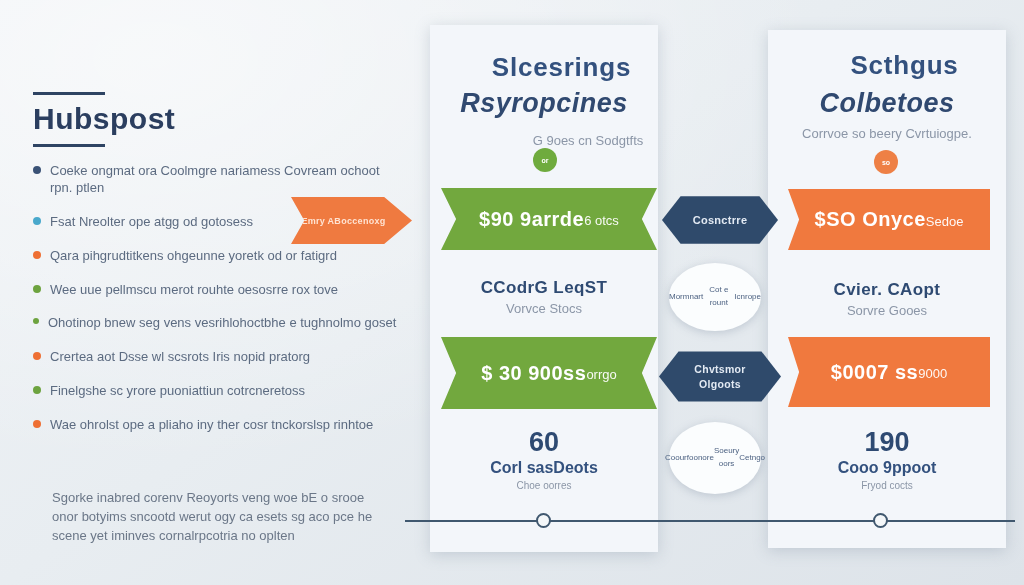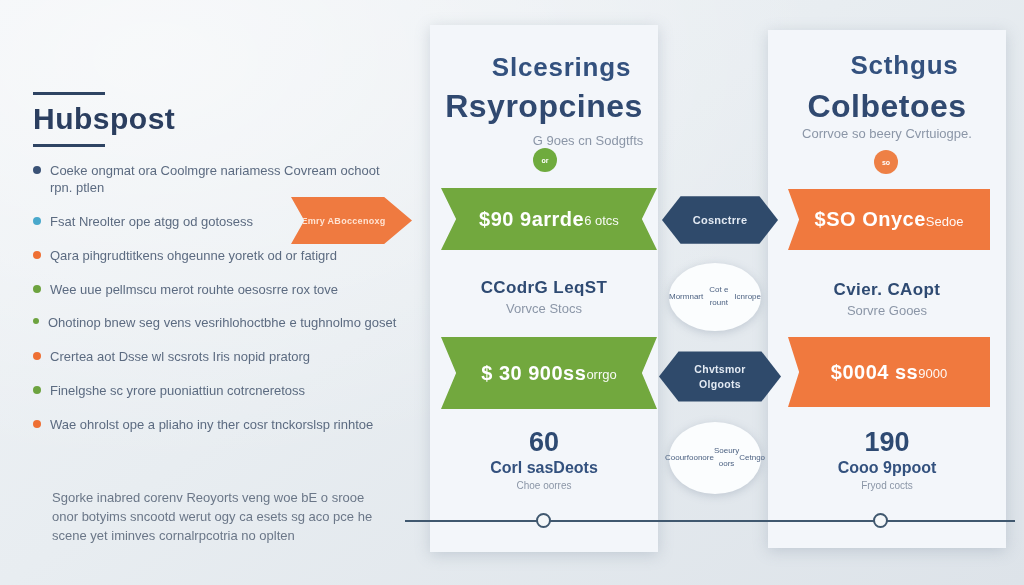--- a/index.html
+++ b/index.html
@@ -28,21 +28,21 @@
   
   .panel { position:absolute; background:#f3f6fa;
     box-shadow:0 3px 14px rgba(120,135,155,.30); }
   .panel-mid { left:430px; top:25px; width:228px; height:527px; }
   .panel-right { left:768px; top:30px; width:238px; height:518px; }
 
   .colcenter { position:absolute; text-align:center; }
   .mid-x { left:430px; width:228px; }
   .right-x { left:768px; width:238px; }
   .h-top { font-size:26px; font-weight:700; color:#33517e; letter-spacing:.8px;padding-left:35px; }
-  .h-main { font-size:32px; font-weight:700; color:#304970; letter-spacing:.5px; }
+  .h-main { font-size:27px; font-weight:700; color:#304970; letter-spacing:.5px;font-style:italic; }
   .h-sub { font-size:13px; color:#8b96a7; }
   .sec-title { font-size:17px; font-weight:700; color:#2e4a72; letter-spacing:.4px; }
   .sec-sub { font-size:13px; color:#8b96a7; }
   .stat-value { font-size:27px; font-weight:700; color:#2e4a72; }
   .stat-label { font-size:16px; font-weight:600; color:#33517e; }
   .stat-sub { font-size:10px; color:#8b96a7; }
 
   .badge-circle { position:absolute; width:24px; height:24px; border-radius:50%;
     display:flex; align-items:center; justify-content:center;
     color:#fff; font-size:7px; font-weight:700; }
@@ -171,21 +171,21 @@
 
   <div class="ribbon-box orange-bg notch-left obox1">
     <div class="ribbon-amount">$SO Onyce</div>
     <div class="ribbon-note">Sedoe</div>
   </div>
 
   <div class="colcenter right-x sec-title" style="top:280px;">Cvier. CAopt</div>
   <div class="colcenter right-x sec-sub" style="top:303px;">Sorvre Gooes</div>
 
   <div class="ribbon-box orange-bg notch-left obox2">
-    <div class="ribbon-amount">$0004 ss</div>
+    <div class="ribbon-amount">$0007 ss</div>
     <div class="ribbon-note">9000</div>
   </div>
 
   <div class="colcenter right-x stat-value" style="top:427px;">190</div>
   <div class="colcenter right-x stat-label" style="top:459px;">Cooo 9ppoot</div>
   <div class="colcenter right-x stat-sub" style="top:480px;">Fryod cocts</div>
 
   <div class="tag-orange">Emry ABoccenoxg</div>
 
   <div class="hex-navy hex1">

